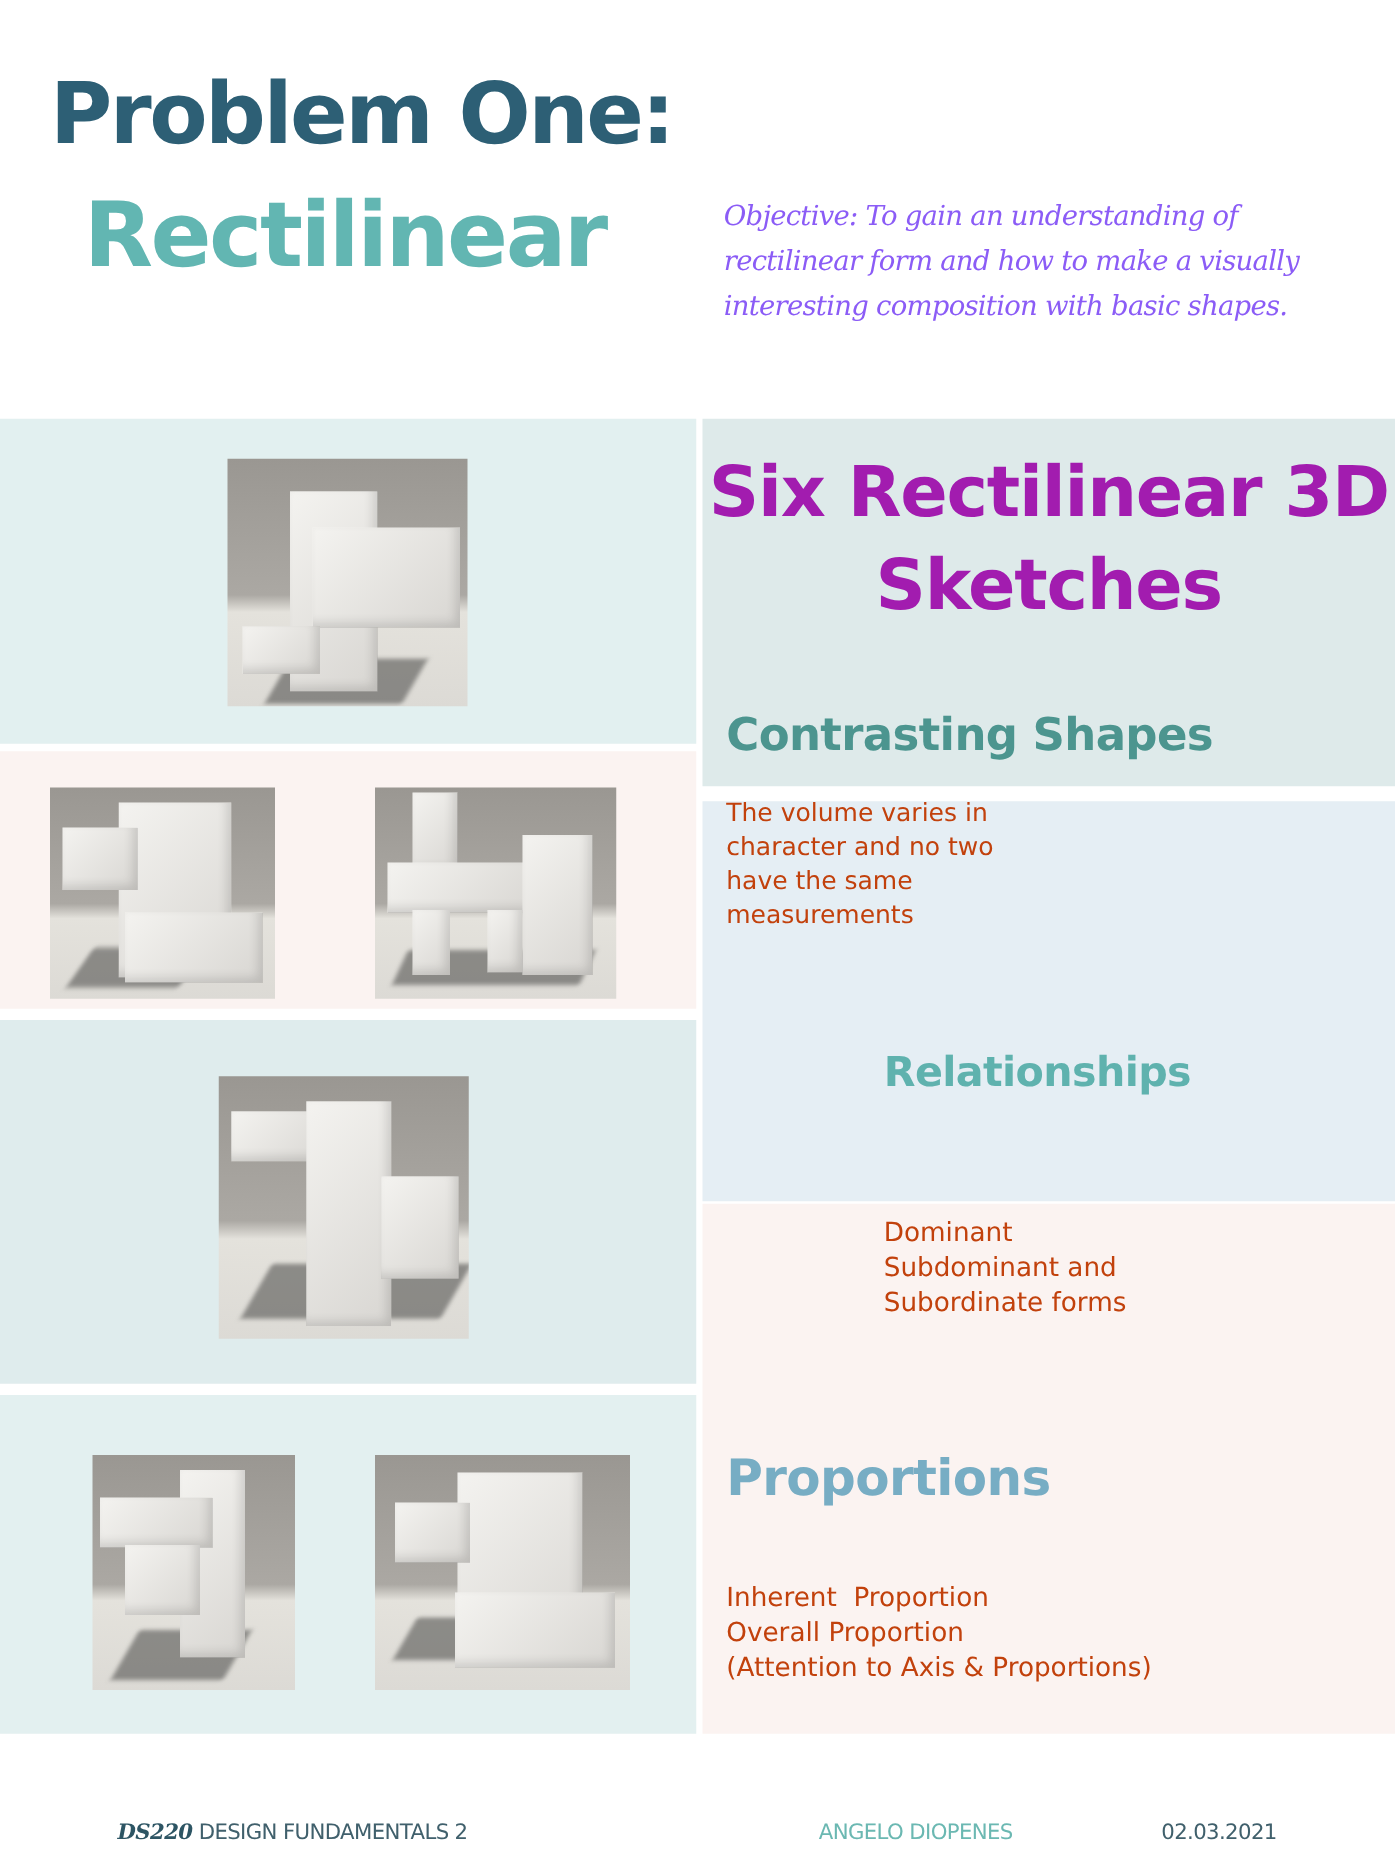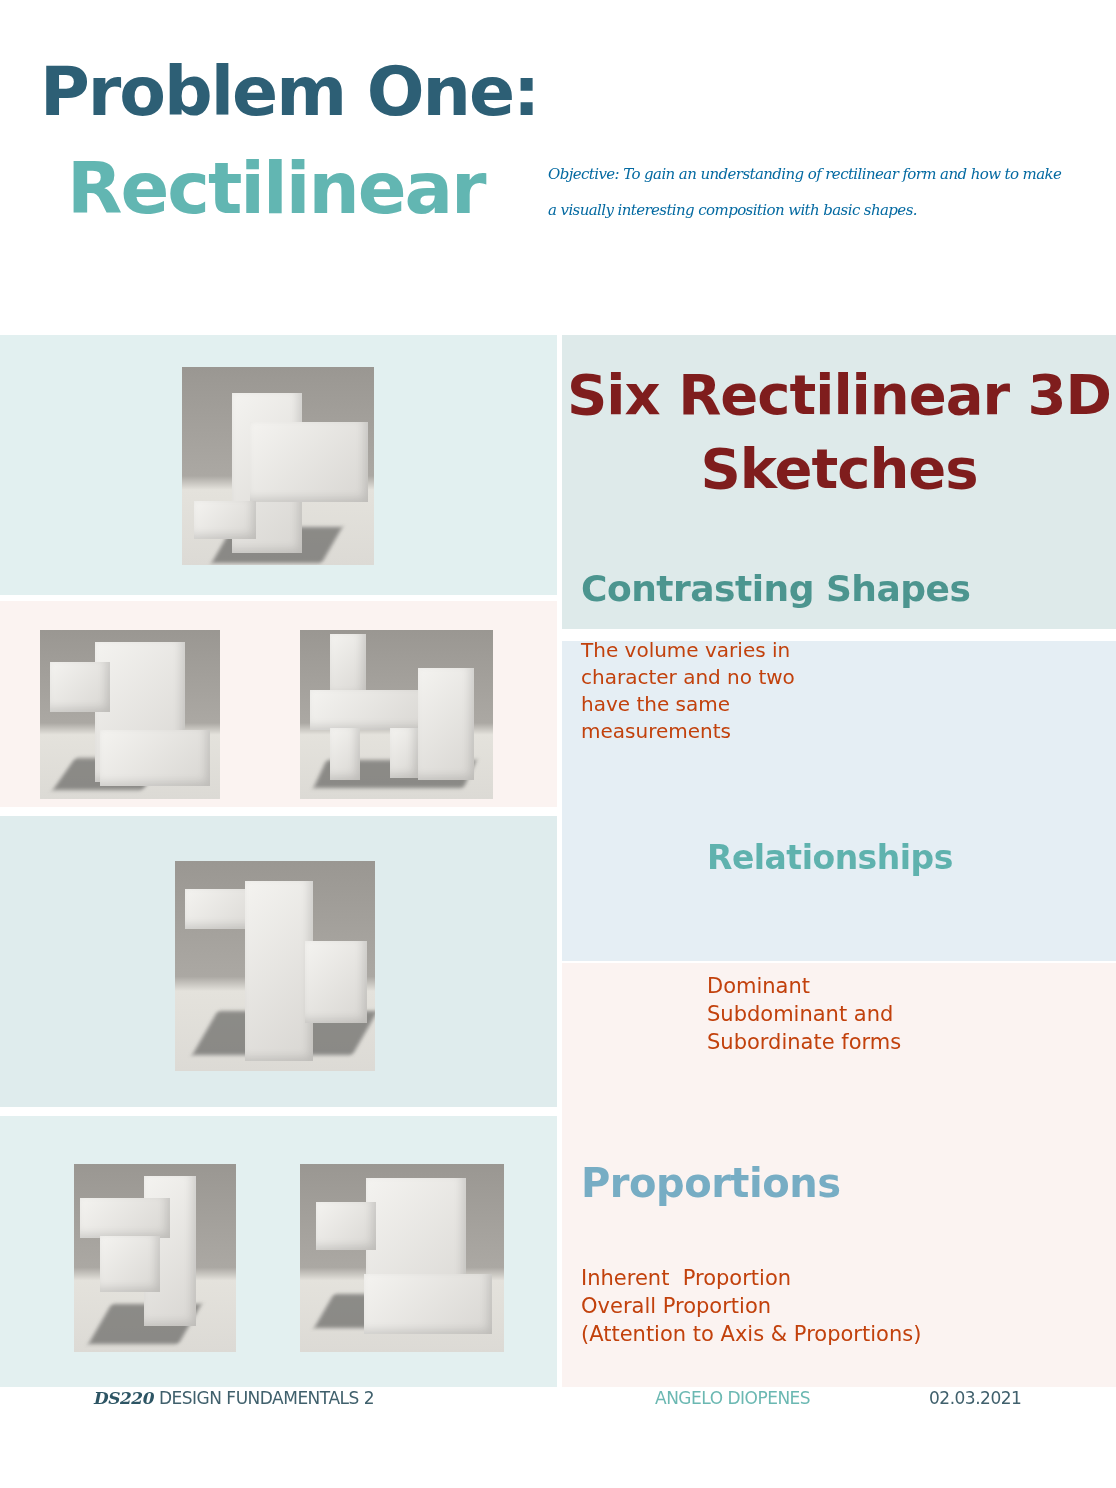--- a/index.html
+++ b/index.html
@@ -1,30 +1,30 @@
 <!DOCTYPE html>
 <html><head>
 <meta charset="utf-8">
 <style>
   html, body { margin:0; padding:0; }
   body { width:1116px; height:1488px; position:relative; background:#ffffff; overflow:hidden; font-family:"DejaVu Sans", sans-serif; }
   .abs { position:absolute; }
   .title1 { left:40px; top:52px; font-size:68px; font-weight:bold; color:#2d5f75; letter-spacing:-2px; line-height:80px; white-space:nowrap; }
   .title2 { left:40px; top:148px; font-size:72px; font-weight:bold; color:#62b6b2; letter-spacing:-2px; line-height:80px; white-space:nowrap;margin-left:27px; }
-  .objective { left:548px; top:156px; width:520px; font-family:"DejaVu Serif", serif; font-style:italic; font-size:15px; line-height:36px; color:#0369a1; letter-spacing:-0.6px; }
+  .objective { left:579px; top:156px; width:520px; font-family:"DejaVu Serif", serif; font-style:italic; font-size:22px; line-height:36px; color:#8b5cf6; letter-spacing:-0.6px; }
   .panel { position:absolute; }
   .photo { position:absolute; background:linear-gradient(180deg,#9a9792 0%,#aba8a3 55%,#e4e2dc 62%,#dcdad5 100%); overflow:hidden; }
   .photo .blk { position:absolute; background:linear-gradient(135deg,#f4f3f0,#d8d6d2); box-shadow: inset -4px -4px 8px rgba(0,0,0,0.12); }
   .photo .shd { position:absolute; background:rgba(70,70,68,0.55); filter:blur(2px); }
-  .h-six { left:562px; top:358px; width:554px; text-align:center; font-size:56px; font-weight:bold; color:#7f1d1d; line-height:74px; letter-spacing:-1px; }
+  .h-six { left:562px; top:358px; width:554px; text-align:center; font-size:56px; font-weight:bold; color:#a21caf; line-height:74px; letter-spacing:-1px; }
   .h-contrast { left:581px; top:568px; font-size:36px; font-weight:bold; color:#4c958f; letter-spacing:-0.5px; white-space:nowrap; }
   .p-body { font-size:20px; color:#c2410c; line-height:27px; }
   .h-rel { left:707px; top:836px; font-size:33px; font-weight:bold; color:#5fb2ae; line-height:43px; letter-spacing:-0.5px; white-space:nowrap; }
   .h-prop { left:581px; top:1160px; font-size:40px; font-weight:bold; color:#77adc4; letter-spacing:-0.5px; white-space:nowrap; }
-  .footer-text { top:1388px; font-size:17px; color:#40606c; white-space:nowrap; letter-spacing:-0.5px; }
+  .footer-text { top:1456px; font-size:17px; color:#40606c; white-space:nowrap; letter-spacing:-0.5px; }
   .ds-code { font-family:"DejaVu Serif", serif; font-style:italic; font-weight:bold; color:#2d5564; }
 </style>
 </head>
 <body>
 
 <div class="abs title1">Problem One:</div>
 <div class="abs title2">Rectilinear</div>
 <div class="abs objective">Objective:  To gain an understanding of rectilinear form and how to make a visually interesting composition with basic shapes.</div>
 
 <div class="panel" style="left:0;top:335px;width:557px;height:260px;background:#e2f0f0;">

